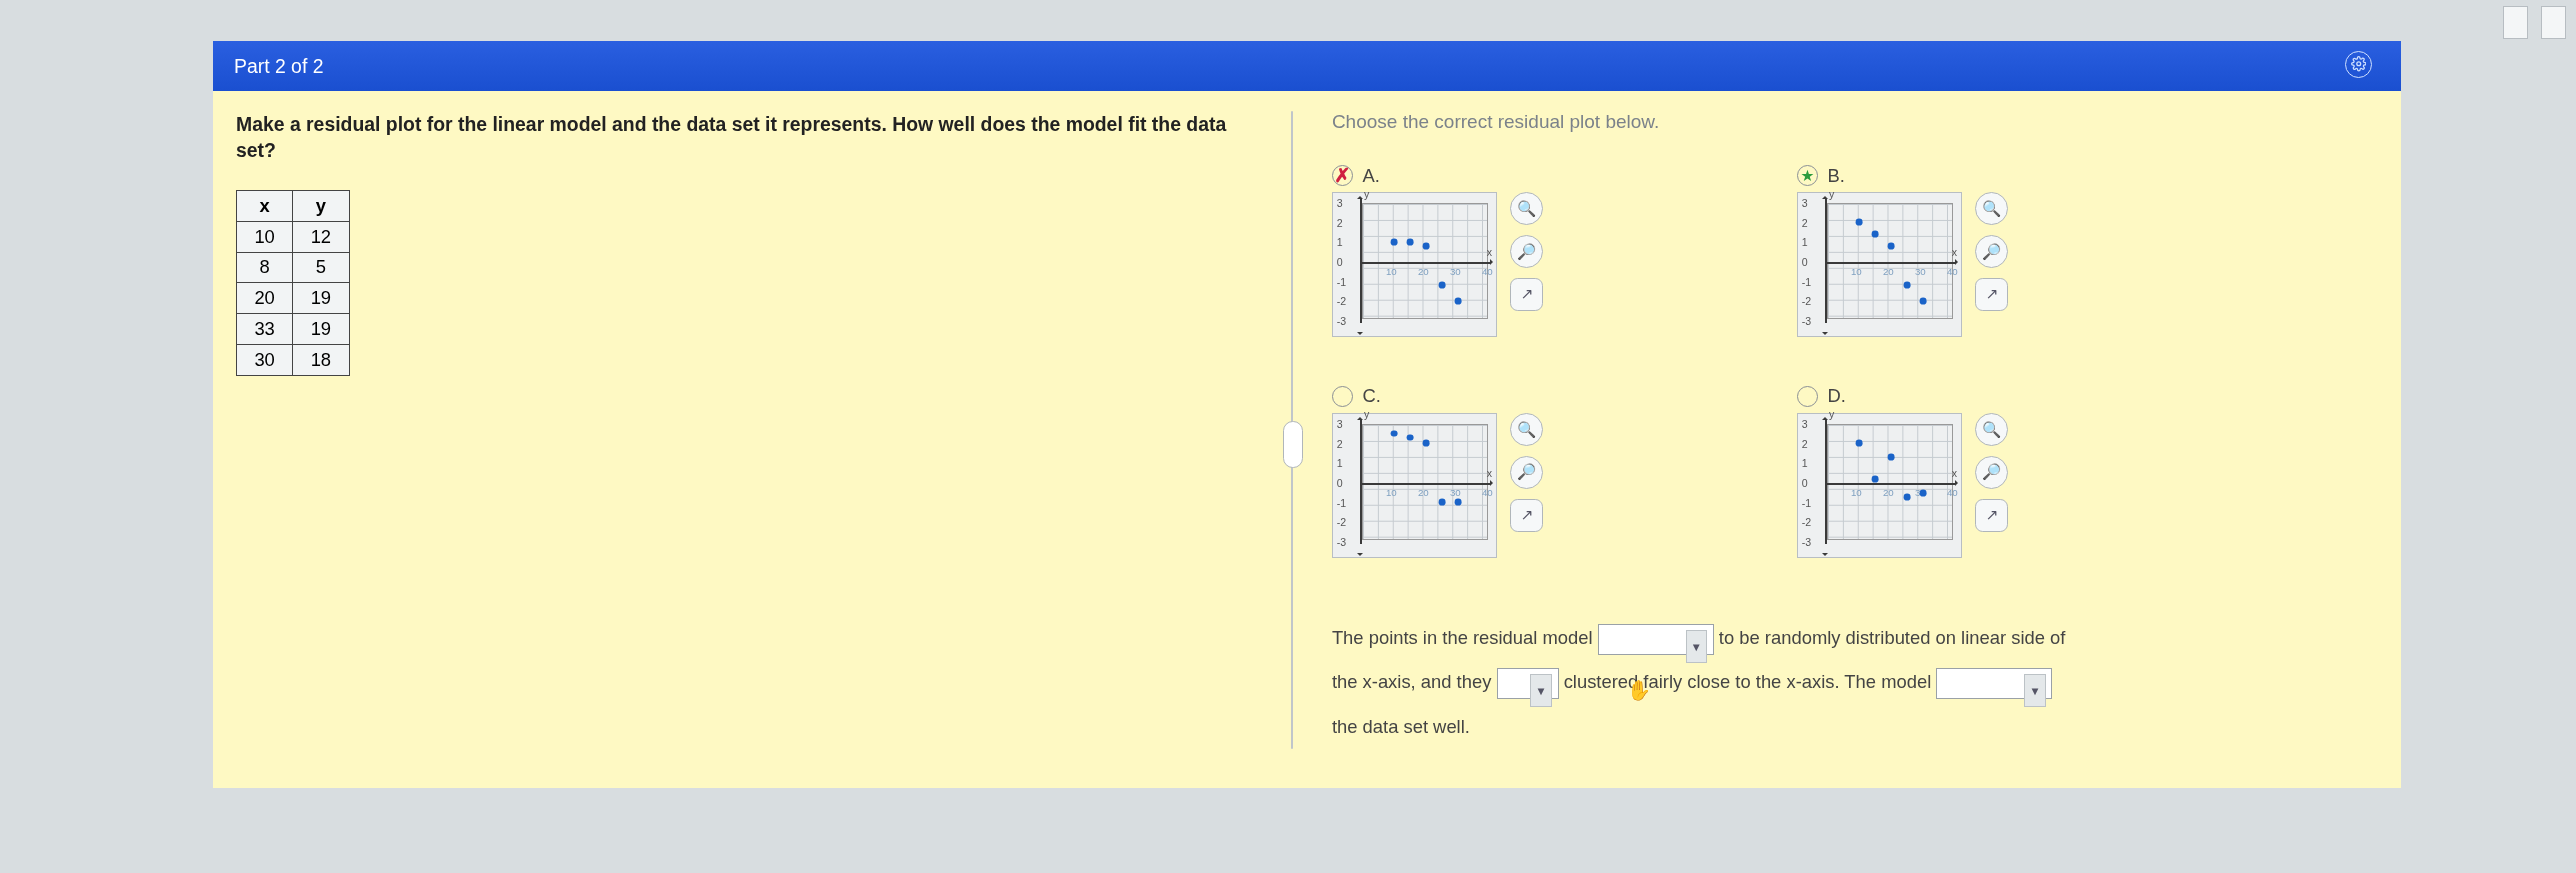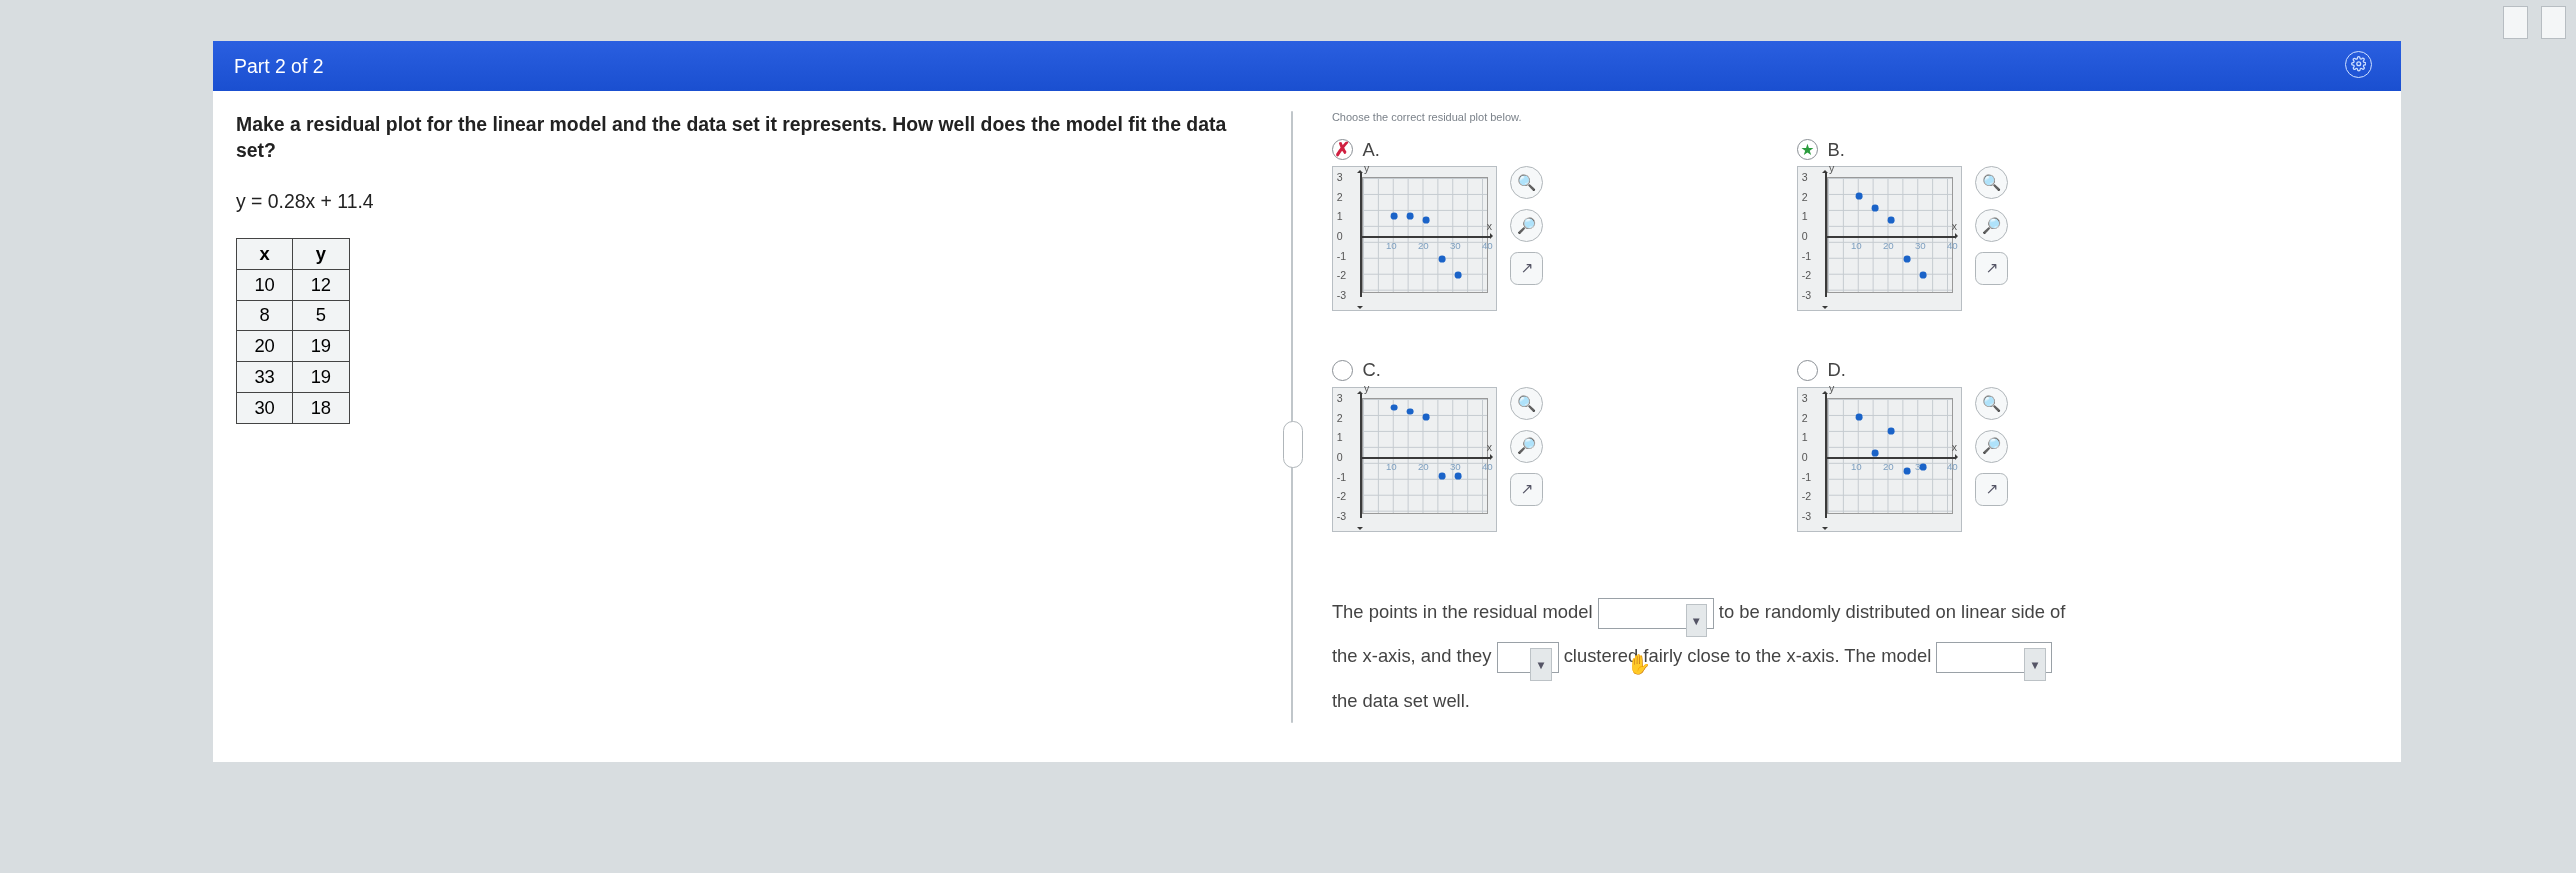--- a/index.html
+++ b/index.html
@@ -33,21 +33,21 @@
     height: 27px;
     border: 1.9px solid #cfe0ff;
     border-radius: 50%;
     display: flex;
     align-items: center;
     justify-content: center;
     color: #cfe0ff;
     cursor: pointer;
   }
   .content {
-    background: #ffffff;
+    background: #fef9c3;
     padding: 19.4px 23px 39px 23px;
     display: flex;
     gap: 0;
     position: relative;
   }
   .left-col {
     width: 1055px;
     padding-right: 39px;
   }
   .right-col {
@@ -90,22 +90,22 @@
   }
   table.data th, table.data td {
     border: 1.9px solid #444;
     padding: 3.9px 17.4px;
     text-align: center;
     background:#f2f4f5;
   }
   table.data th { font-weight: bold; }
   .choose-text {
     color: #7b828a;
-    font-size: 11px;
-    margin-bottom: 16px;
+    font-size: 19px;
+    margin-bottom: 32px;
   }
   .options-grid {
     display: grid;
     grid-template-columns: 1fr 1fr;
     gap: 48px 136px;
     width: 794px;
   }
   .opt {
     display: flex;
     flex-direction: column;
@@ -212,21 +212,20 @@
         <circle cx="12" cy="12" r="3"></circle>
           <path d="M19.4 15a1.7 1.7 0 0 0 .3 1.8l.1.1a2 2 0 1 1-2.8 2.8l-.1-.1a1.7 1.7 0 0 0-1.8-.3 1.7 1.7 0 0 0-1 1.5V21a2 2 0 1 1-4 0v-.1a1.7 1.7 0 0 0-1-1.5 1.7 1.7 0 0 0-1.8.3l-.1.1a2 2 0 1 1-2.8-2.8l.1-.1a1.7 1.7 0 0 0 .3-1.8 1.7 1.7 0 0 0-1.5-1H3a2 2 0 1 1 0-4h.1a1.7 1.7 0 0 0 1.5-1 1.7 1.7 0 0 0-.3-1.8l-.1-.1a2 2 0 1 1 2.8-2.8l.1.1a1.7 1.7 0 0 0 1.8.3 1.7 1.7 0 0 0 1-1.5V3a2 2 0 1 1 4 0v.1a1.7 1.7 0 0 0 1 1.5 1.7 1.7 0 0 0 1.8-.3l.1-.1a2 2 0 1 1 2.8 2.8l-.1.1a1.7 1.7 0 0 0-.3 1.8 1.7 1.7 0 0 0 1.5 1H21a2 2 0 1 1 0 4h-.1a1.7 1.7 0 0 0-1.5 1z"></path>
       </svg>
     </div>
   </div>
 
   <div class="content">
 
     <div class="left-col">
       <div class="question-text">Make a residual plot for the linear model and the data set it represents. How well does the model fit the data set?</div>
-      <div class="equation">y = 0.28x + 11.4</div>
       <table class="data">
         <thead>
             <tr>
           <th>x</th>
           <th>y</th>
         </tr>
           </thead>
         <tbody id="data-rows">
             <tr>
               <td>10</td>

